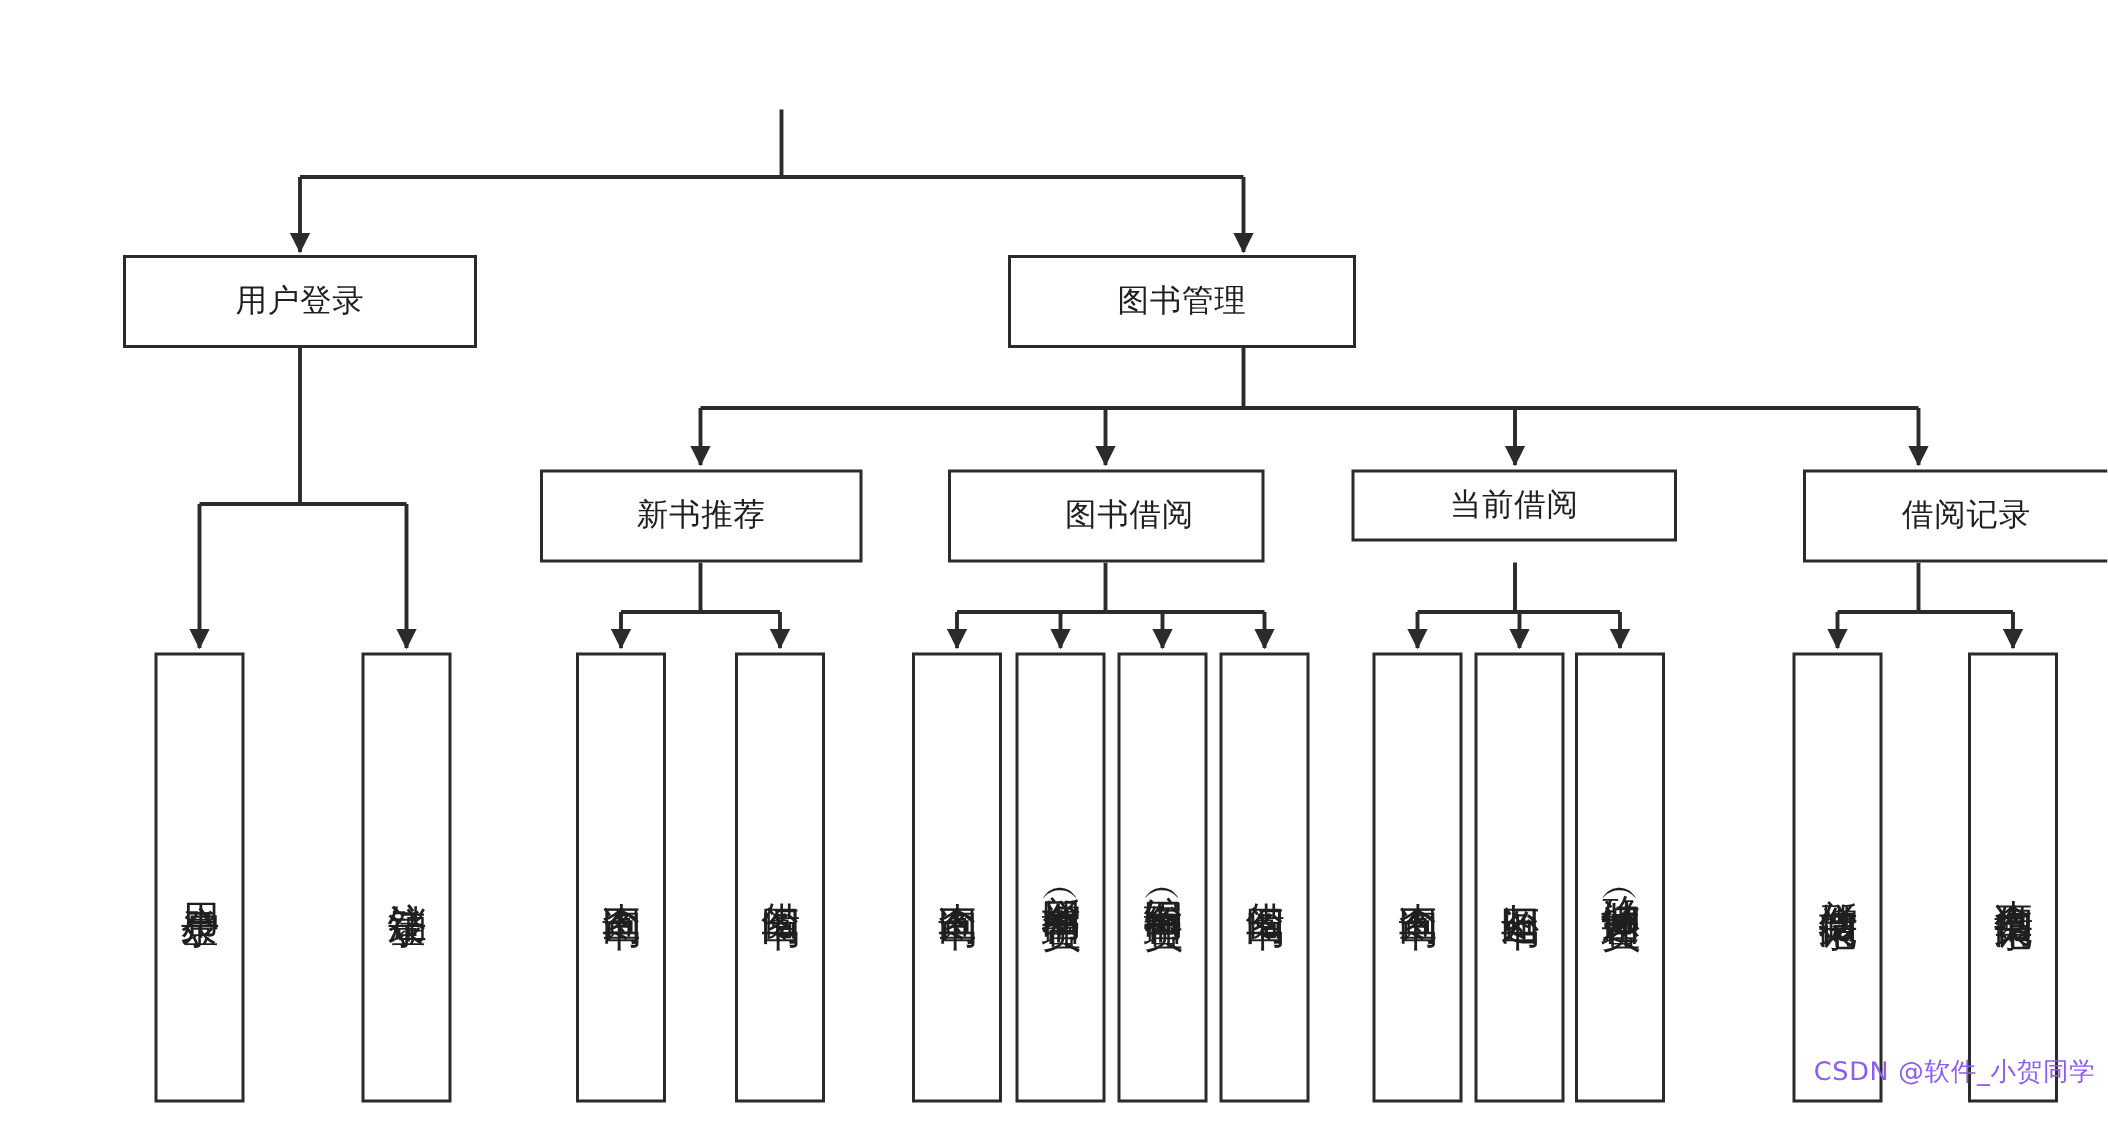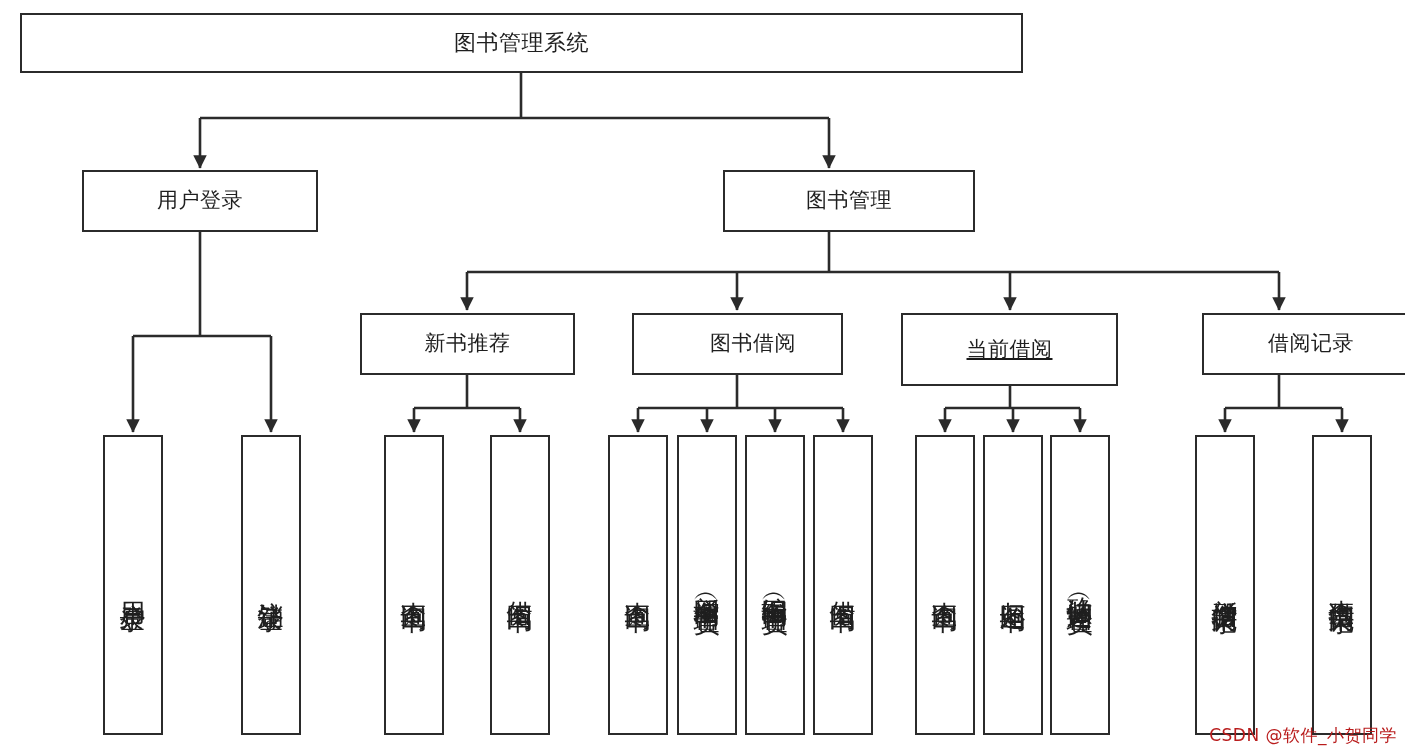--- a/index.html
+++ b/index.html
@@ -55,23 +55,23 @@
     text-orientation:upright;
     font-size:26px;
     line-height:1.0;
     letter-spacing:2px;
     white-space:nowrap;
     max-height:100%;
   }
   .watermark{
     position:absolute;
     right:8px;
-    bottom:0;
+    bottom:21px;
     font-size:17px;
-    color:#b91c1c;
+    color:#8b5cf6;
     white-space:nowrap;
     z-index:3;
     letter-spacing:0.5px;
   }
 </style>
 </head>
 <body>
 
 <div id="canvas">
 
@@ -120,38 +120,35 @@
       <path d="M 1013 408 L 1013 432" marker-end="url(#arrow)"></path>
       <path d="M 1080 408 L 1080 432" marker-end="url(#arrow)"></path>
 
       <path d="M 1279 375 L 1279 408"></path>
       <path d="M 1225 408 L 1342 408"></path>
       <path d="M 1225 408 L 1225 432" marker-end="url(#arrow)"></path>
       <path d="M 1342 408 L 1342 432" marker-end="url(#arrow)"></path>
     </g>
   </svg>
 
-  <div class="node h-node root" style="left:20px;top:13px;width:1003px;height:60px;">
-    <span class="lbl">图书管理系统</span>
-  </div>
 
   <div class="node h-node" style="left:82px;top:170px;width:236px;height:62px;">
     <span class="lbl">用户登录</span>
   </div>
-  <div class="node h-node" style="left:723px;top:170px;width:252px;height:62px;">
+  <div class="node h-node" style="left:672px;top:170px;width:232px;height:62px;">
     <span class="lbl">图书管理</span>
   </div>
 
   <div class="node h-node" style="left:360px;top:313px;width:215px;height:62px;">
     <span class="lbl">新书推荐</span>
   </div>
   <div class="node h-node" style="left:632px;top:313px;width:211px;height:62px;padding-left:31px;">
     <span class="lbl">图书借阅</span>
   </div>
-  <div class="node h-node" style="left:901px;top:313px;width:217px;height:73px;text-decoration:underline;">
+  <div class="node h-node" style="left:901px;top:313px;width:217px;height:48px;">
     <span class="lbl">当前借阅</span>
   </div>
   <div class="node h-node" style="left:1170px;top:313px;width:218px;height:62px;margin-left:32px;">
     <span class="lbl">借阅记录</span>
   </div>
 
   <div class="node v-node" style="left:103px;top:435px;width:60px;height:300px;">
     <span class="lbl">用户登录</span>
   </div>
   <div class="node v-node" style="left:241px;top:435px;width:60px;height:300px;">

